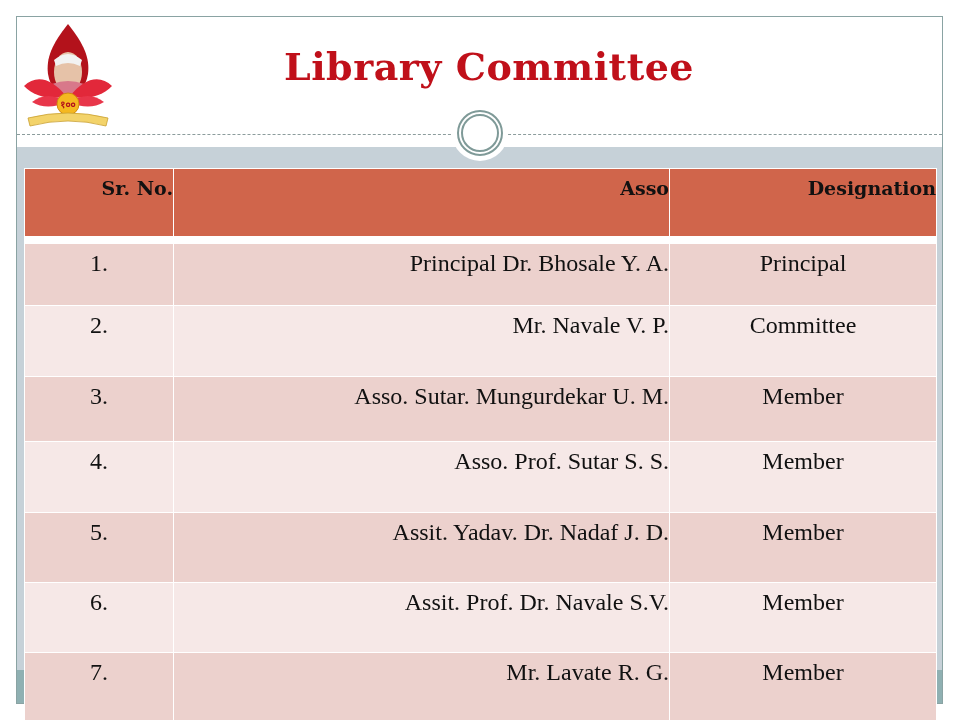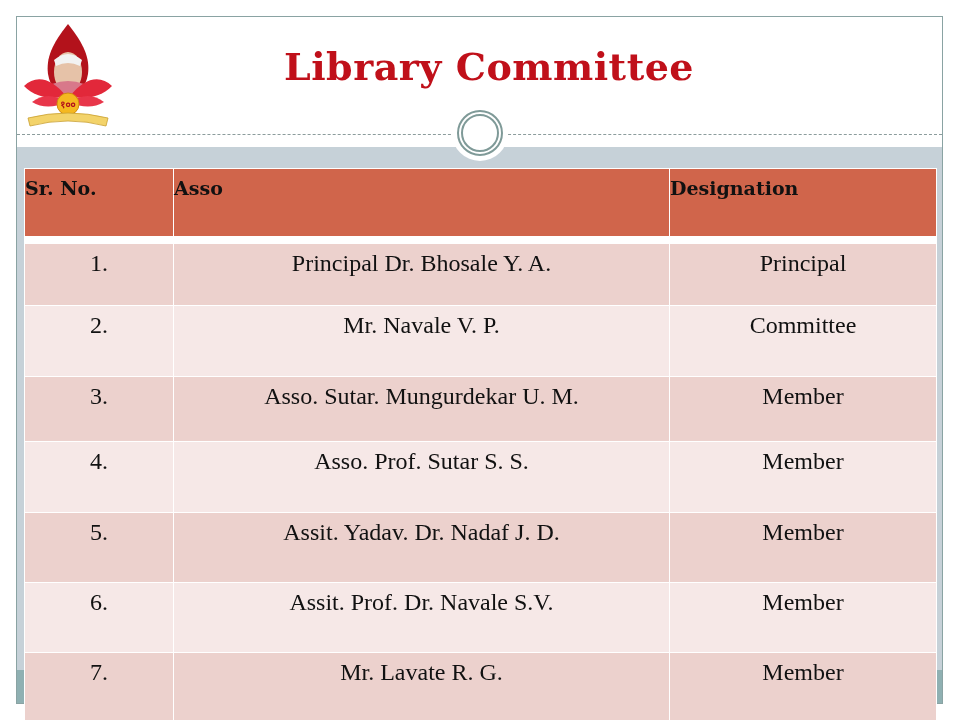--- a/index.html
+++ b/index.html
@@ -8,26 +8,26 @@
   .band { position:absolute; left:17px; top:147px; width:925px; height:556px; background:#c6d1d8; }
   .band-bottom { position:absolute; left:17px; top:670px; width:925px; height:33px; background:#8fb0b2; }
   .divider { position:absolute; left:17px; top:134px; width:925px; border-top:1px dashed #8c9c9c; }
   .knob-bg { position:absolute; left:452px; top:105px; width:56px; height:56px; border-radius:50%; background:#ffffff; }
   .knob { position:absolute; left:457px; top:110px; width:46px; height:46px; border-radius:50%; border:2px solid #7f9a98; box-sizing:border-box; background:#fff; }
   .knob-inner { position:absolute; left:461px; top:114px; width:38px; height:38px; border-radius:50%; border:2px solid #7f9a98; box-sizing:border-box; }
   .logo { position:absolute; left:22px; top:22px; width:92px; height:108px; }
   .title { position:absolute; left:209px; top:44px; width:560px; text-align:center; font-family:"DejaVu Serif", serif; font-weight:bold; font-size:38px; color:#c0101a; letter-spacing:0.5px; }
   table.committee { position:absolute; left:24px; top:168px; width:912px; border-collapse:collapse; table-layout:fixed; }
   table.committee th, table.committee td { border:1.5px solid #ffffff; vertical-align:top; color:#111; padding:0; }
-  table.committee th { background:#d0654b; height:68px; font-family:"DejaVu Serif", serif; font-weight:900; font-size:19px; text-align:left; padding-top:8px; box-sizing:border-box; }
+  table.committee th { background:#d0654b; height:68px; font-family:"DejaVu Serif", serif; font-weight:900; font-size:19px; text-align:right; padding-top:8px; box-sizing:border-box; }
   table.committee td { font-family:"Liberation Serif", serif; font-size:24px; padding-top:6px; box-sizing:border-box; }
   tr.odd td { background:#ecd1cd; }
   tr.even td { background:#f6e8e7; }
   td.sr, td.desig { text-align:center; }
-  td.name { padding-left:7px; text-align:center; }
+  td.name { padding-left:7px; text-align:right; }
   .header-gap td { height:3px; background:#ffffff !important; padding:0; border:none; }
 </style>
 </head>
 <body>
 
 <div class="frame"></div>
 <div class="band"></div>
 <div class="band-bottom"></div>
 <div class="divider"></div>
 <div class="knob-bg"></div>

